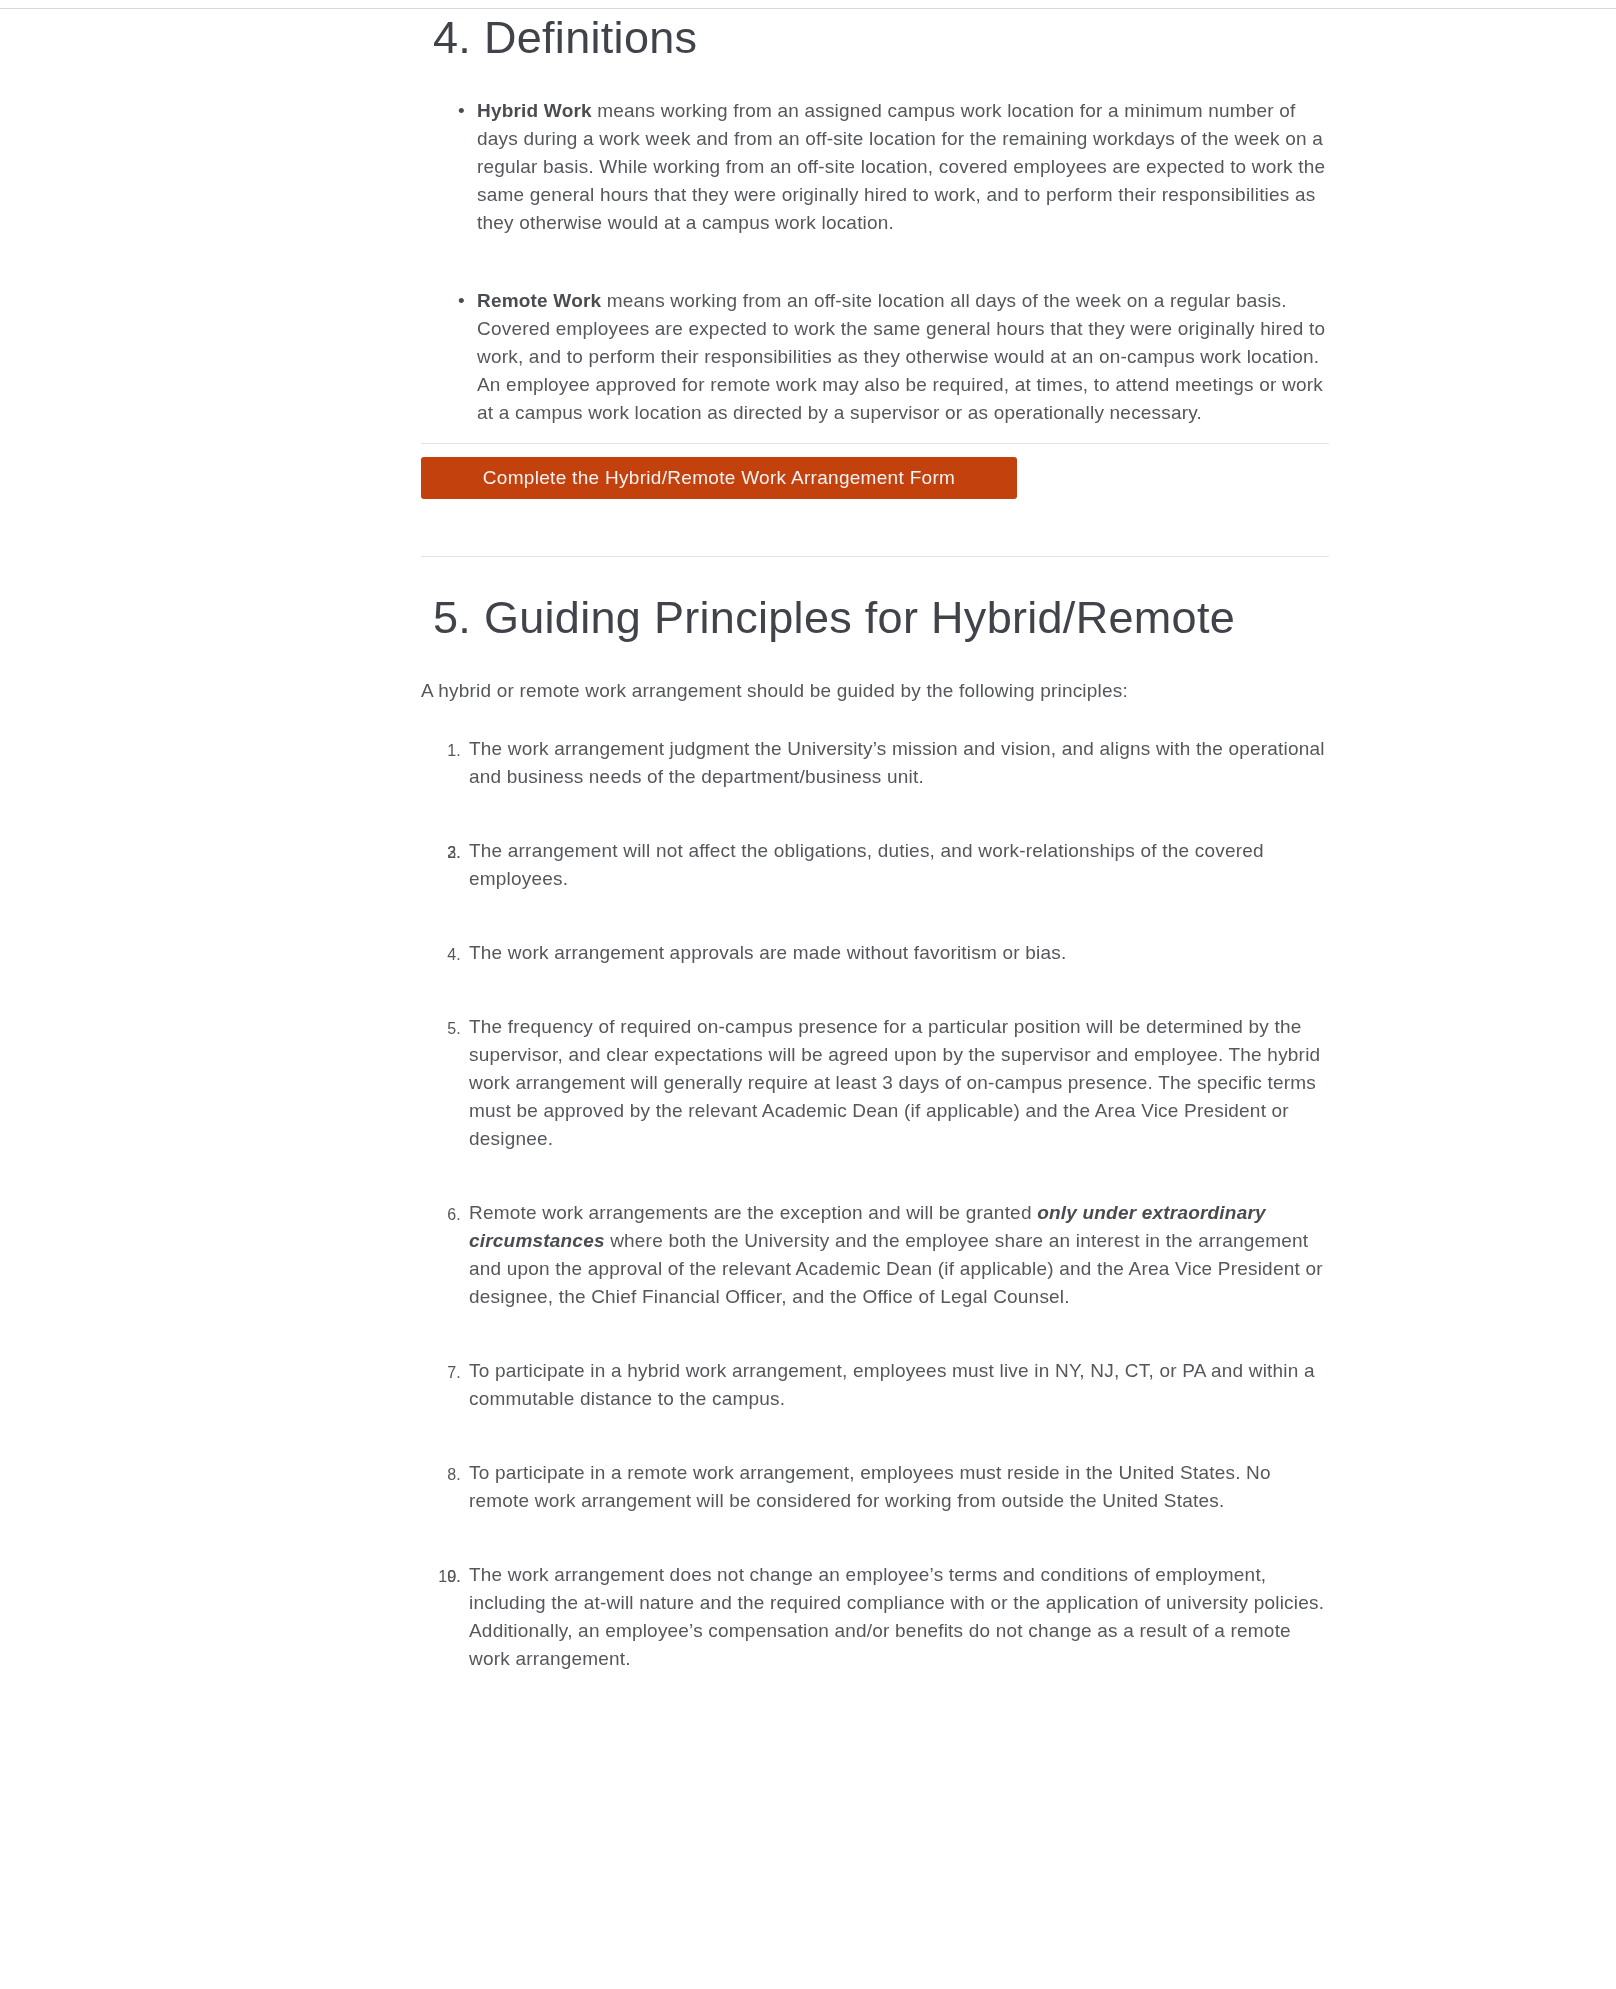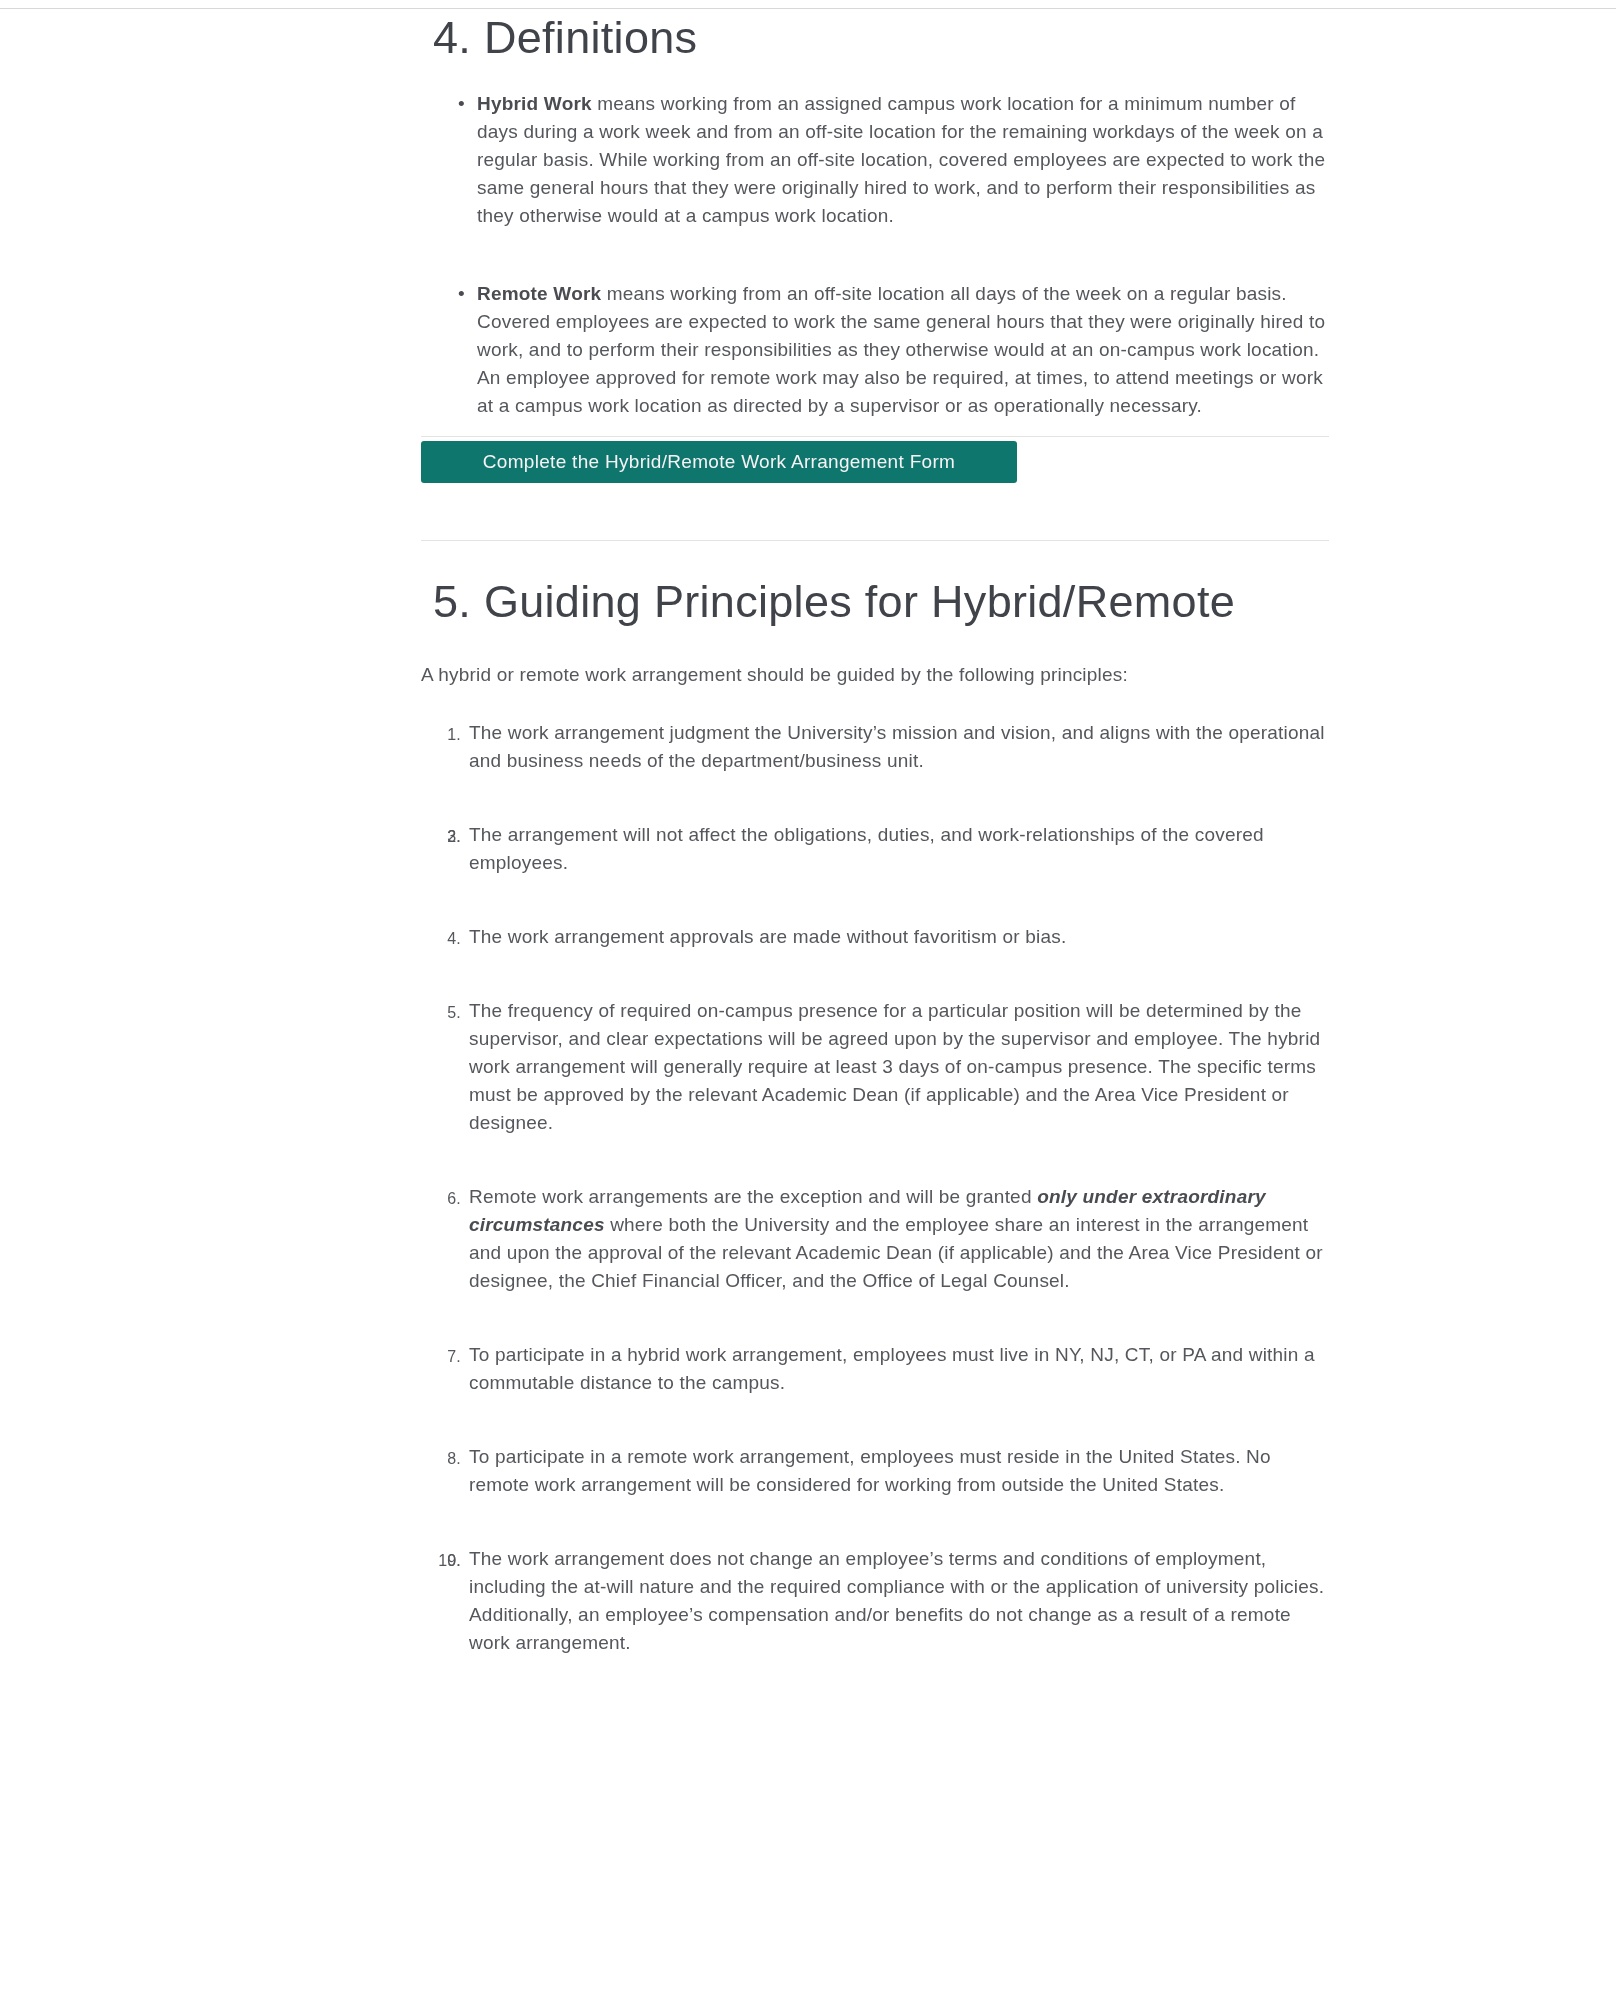--- a/index.html
+++ b/index.html
@@ -31,21 +31,21 @@
     line-height: 54px;
     font-weight: 300;
     color: #404349;
     letter-spacing: 0.3px;
   }
   h2.first-heading { margin-top: 2px; }
   .heading-line { display: block; }
 
   ul.definitions-list {
     list-style: none;
-    margin: 25px 0 0 0;
+    margin: 32px 0 0 0;
     padding: 0 0 0 56px;
     font-size: 19px;
     line-height: 28px;
     letter-spacing: 0.2px;
   }
   ul.definitions-list li {
     position: relative;
     margin: 0 0 50px 0;
   }
   ul.definitions-list li:last-child { margin-bottom: 0; }
@@ -66,31 +66,31 @@
     border: 0;
     border-top: 1px solid #e3e3e3;
     margin: 0;
     width: 100%;
   }
   hr.rule-above-button { margin-top: 16px; }
   hr.section-divider { margin-top: 57px; }
 
   .form-button {
     display: block;
-    margin-top: 4px;
+    margin-top: 13px;
     width: 596px;
     height: 42px;
     line-height: 42px;
     box-sizing: border-box;
     text-align: center;
     font-family: "Liberation Sans", sans-serif;
     font-size: 19px;
     letter-spacing: 0.3px;
     color: #f7f3f4;
-    background: #0f766e;
+    background: #c2410c;
     border: none;
     border-radius: 3px;
     cursor: pointer;
     padding: 0 20px;
   }
 
   h2.second-heading { margin-top: 34px; }
 
   p.intro {
     margin: 32px 0 16px 0;

